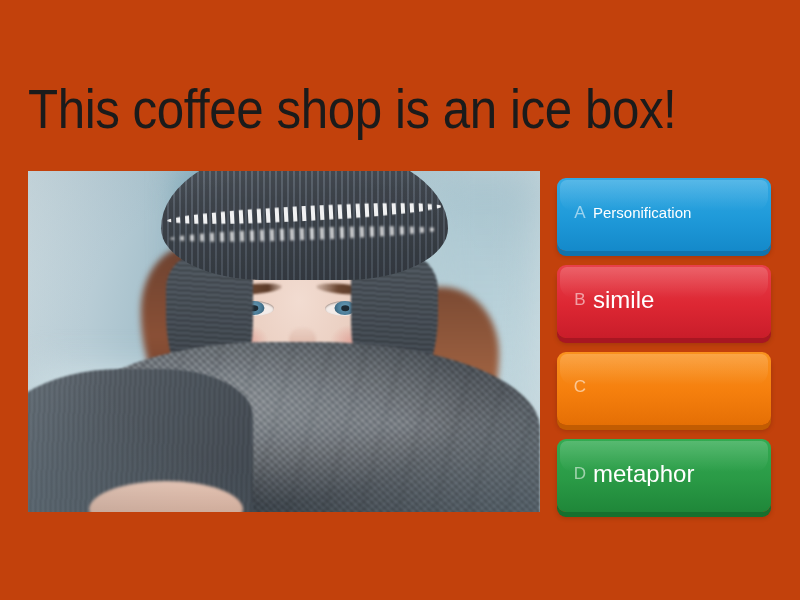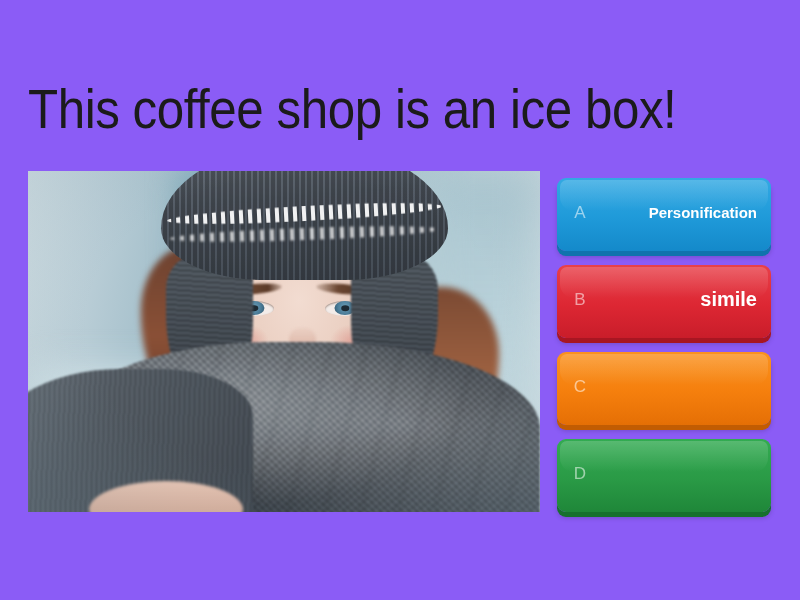--- a/index.html
+++ b/index.html
@@ -11,21 +11,21 @@
     height: 600px;
     background: #ffffff;
     font-family: "Liberation Sans", sans-serif;
     overflow: hidden;
     position: relative;
   }
 
   #quiz-root {
     position: absolute;
     inset: 0;
-    background: #8b5cf6;
+    background: #c2410c;
   }
 
   
   #question-title {
     position: absolute;
     left: 28px;
     top: 74px;
     width: 748px;
     height: 70px;
     line-height: 70px;
@@ -376,29 +376,29 @@
     flex: 0 0 auto;
     width: 26px;
     text-align: center;
     font-size: 17px;
     font-weight: 400;
     color: rgba(255,255,255,0.55);
     line-height: 1;
   }
   .answer .label {
     flex: 1 1 auto;
-    text-align: right;
+    text-align: left;
     color: #ffffff;
-    font-weight: bold;
+    font-weight: normal;
     line-height: 1.05;
     padding-right: 4px;
     overflow: hidden;
   }
   .answer.size-sm .label { font-size: 15px; }
-  .answer.size-lg .label { font-size: 20px; }
+  .answer.size-lg .label { font-size: 24px; }
 
   .answer.opt-a {
     background: linear-gradient(180deg, #33a9e3 0%, #1f9ad9 55%, #1489ca 100%);
     box-shadow: 0 5px 0 0 #1073ad, 0 6px 5px rgba(0,0,0,0.18);
   }
   .answer.opt-b {
     background: linear-gradient(180deg, #e8404a 0%, #dd2733 55%, #c91d2a 100%);
     box-shadow: 0 5px 0 0 #a81622, 0 6px 5px rgba(0,0,0,0.18);
   }
   .answer.opt-c {
@@ -496,16 +496,17 @@
     </div>
 
     <div class="answer opt-c size-sm">
       <div class="gloss"></div>
       <span class="letter">C</span>
     </div>
 
     <div class="answer opt-d size-lg">
       <div class="gloss"></div>
       <span class="letter">D</span>
+      <span class="label">metaphor</span>
     </div>
 
   </div>
 </div>
 
 </body></html>

